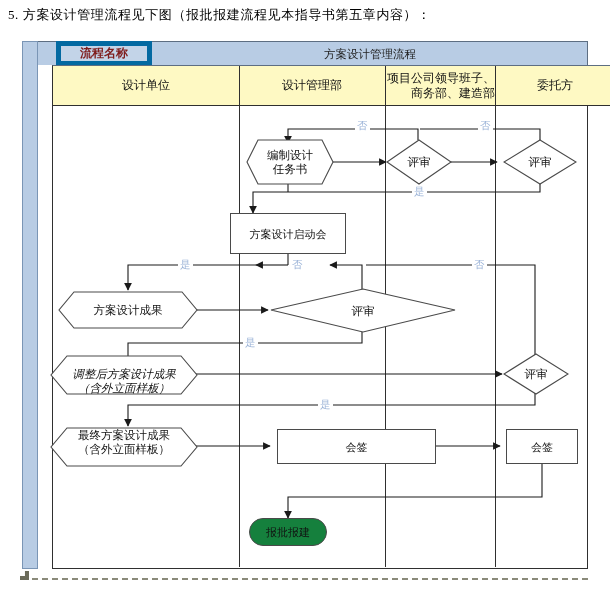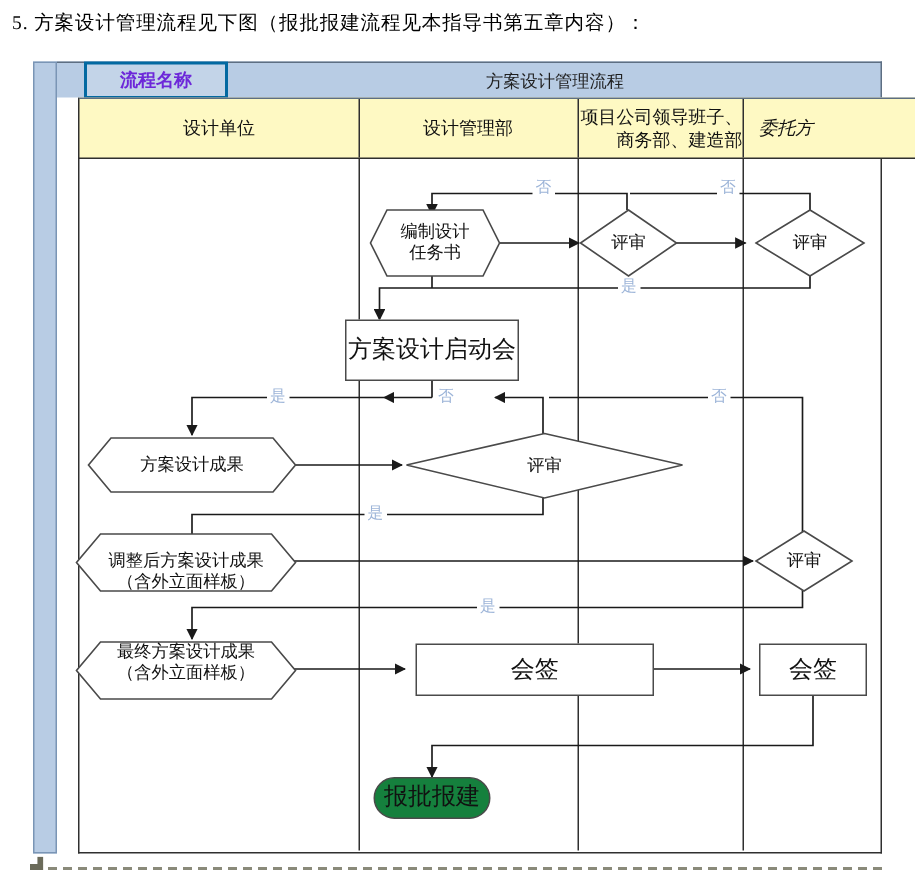--- a/index.html
+++ b/index.html
@@ -60,28 +60,28 @@
     border-right: 1px solid #5d6e82;
     box-sizing: border-box;
   }
   .title-label-cell {
     position: absolute;
     left: 18px;
     top: -1px;
     width: 96px;
     height: 25px;
     background: #c3d4e8;
-    border: 2px solid #0369a1;
+    border: 5px solid #0369a1;
     box-sizing: border-box;
     display: flex;
     align-items: center;
     justify-content: center;
     font-size: 12px;
     font-weight: bold;
-    color: #6d28d9;
+    color: #7f1d1d;
   }
   .title-value-cell {
     position: absolute;
     left: 114px;
     top: 0;
     width: 436px;
     height: 24px;
     display: flex;
     align-items: center;
     justify-content: center;
@@ -153,21 +153,21 @@
   }
 
   
   .node {
     position: absolute;
     box-sizing: border-box;
     display: flex;
     align-items: center;
     justify-content: center;
     text-align: center;
-    font-size: 16px;
+    font-size: 11px;
     color: #111;
     line-height: 14px;
     white-space: pre-line;
   }
   .node-rect {
     border: 1px solid #4a4a4a;
     background: #ffffff;
   }
   .node-round {
     border: 1px solid #4a4a4a;
@@ -242,21 +242,21 @@
   </div>
 
   <div class="dept-row">
     <div class="dept-cell" style="left:0;width:186px;">设计单位</div>
     <div class="dept-sep" style="left:186px;"></div>
     <div class="dept-cell" style="left:186px;width:146px;">设计管理部</div>
     <div class="dept-sep" style="left:332px;"></div>
     <div class="dept-cell" style="left:332px;width:110px;text-align:right;">项目公司领导班子、
 商务部、建造部</div>
     <div class="dept-sep" style="left:442px;"></div>
-    <div class="dept-cell" style="left:424px;width:94px;font-style:italic;">委托方</div>
+    <div class="dept-cell" style="left:455px;width:94px;">委托方</div>
   </div>
 
   <div class="body-area">
     <div class="lane-sep" style="left:186px;"></div>
     <div class="lane-sep" style="left:332px;"></div>
     <div class="lane-sep" style="left:442px;"></div>
   </div>
 </div>
 
 <svg id="connector-layer" viewBox="0 0 610 594" width="610" height="594">
@@ -335,21 +335,21 @@
   <div class="node-hex-label">方案设计成果</div>
 </div>
 
 <div class="node-diamond-wrap" style="left:270px; top:288px; width:186px; height:45px;">
   <svg width="186" height="45" viewBox="0 0 186 45">
     <polygon points="93,1 185,22 93,44 1,22" fill="#ffffff" stroke="#4a4a4a" stroke-width="1.1"></polygon>
   </svg>
   <div class="node-diamond-label">评审</div>
 </div>
 
-<div class="node-hex-wrap" style="left:50px; top:355px; width:148px; height:52px;">
+<div class="node-hex-wrap" style="left:50px; top:355px; width:148px; height:52px;font-style:italic;">
   <svg width="148" height="40" viewBox="0 0 148 40">
     <polygon points="17,1 131,1 147,20 131,39 17,39 1,20" fill="#ffffff" stroke="#4a4a4a" stroke-width="1.1"></polygon>
   </svg>
   <div class="node-hex-label">调整后方案设计成果
 （含外立面样板）</div>
 </div>
 
 <div class="node-diamond-wrap" style="left:503px; top:353px; width:66px; height:42px;">
   <svg width="66" height="42" viewBox="0 0 66 42">
     <polygon points="33,1 65,21 33,41 1,21" fill="#ffffff" stroke="#4a4a4a" stroke-width="1.1"></polygon>

